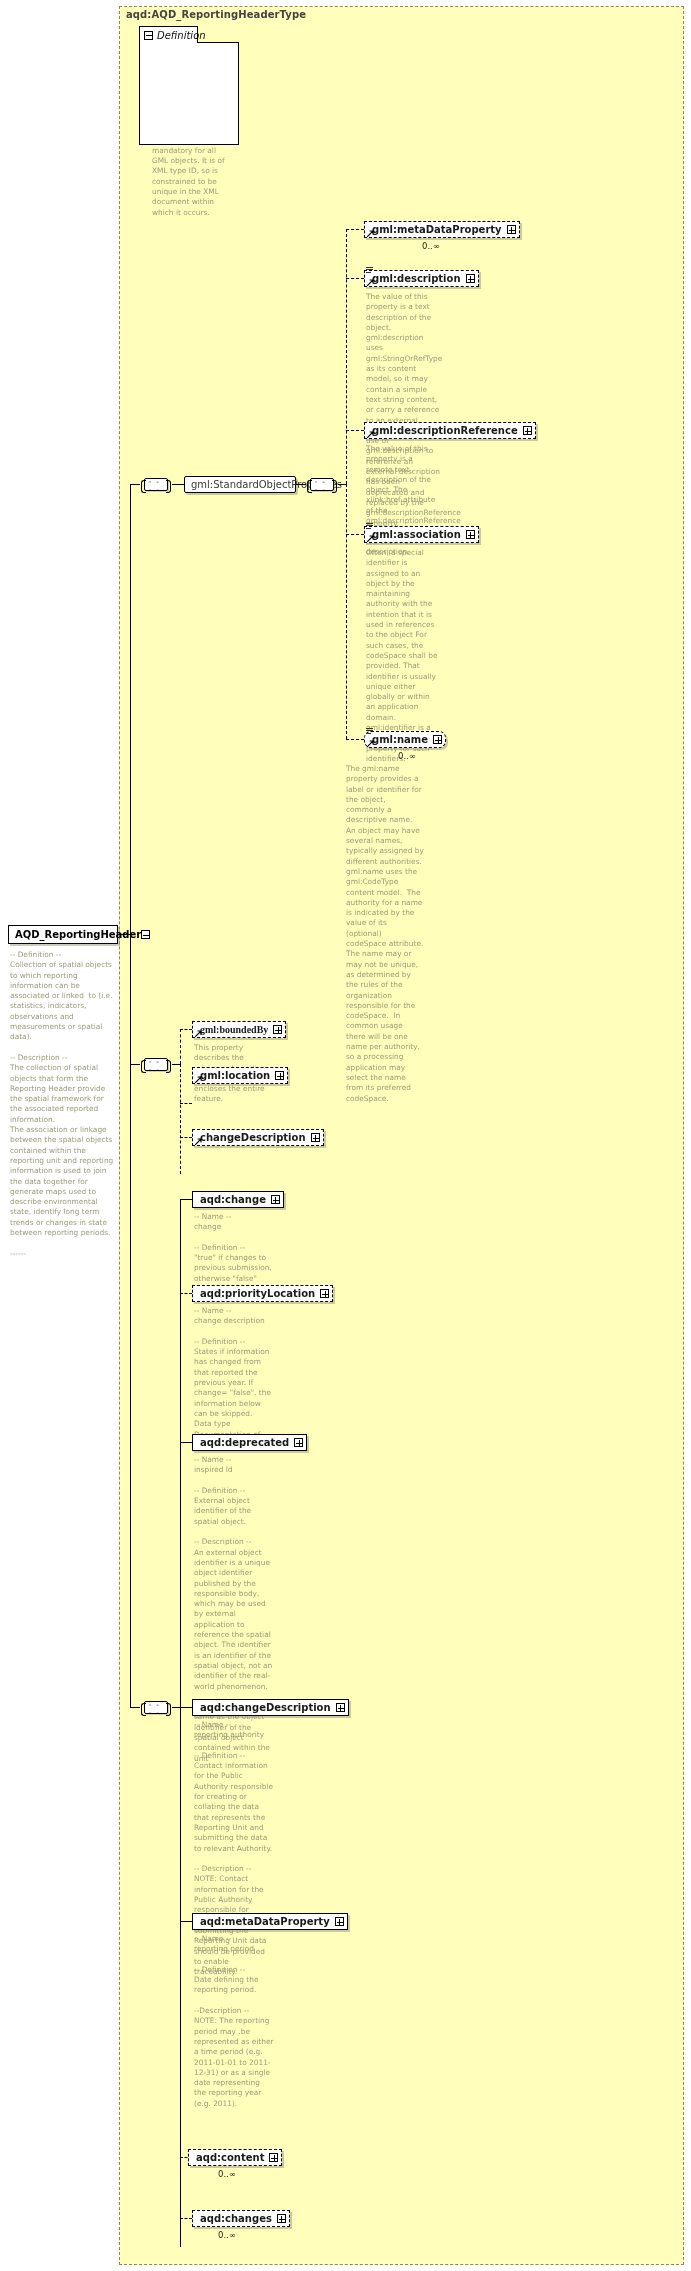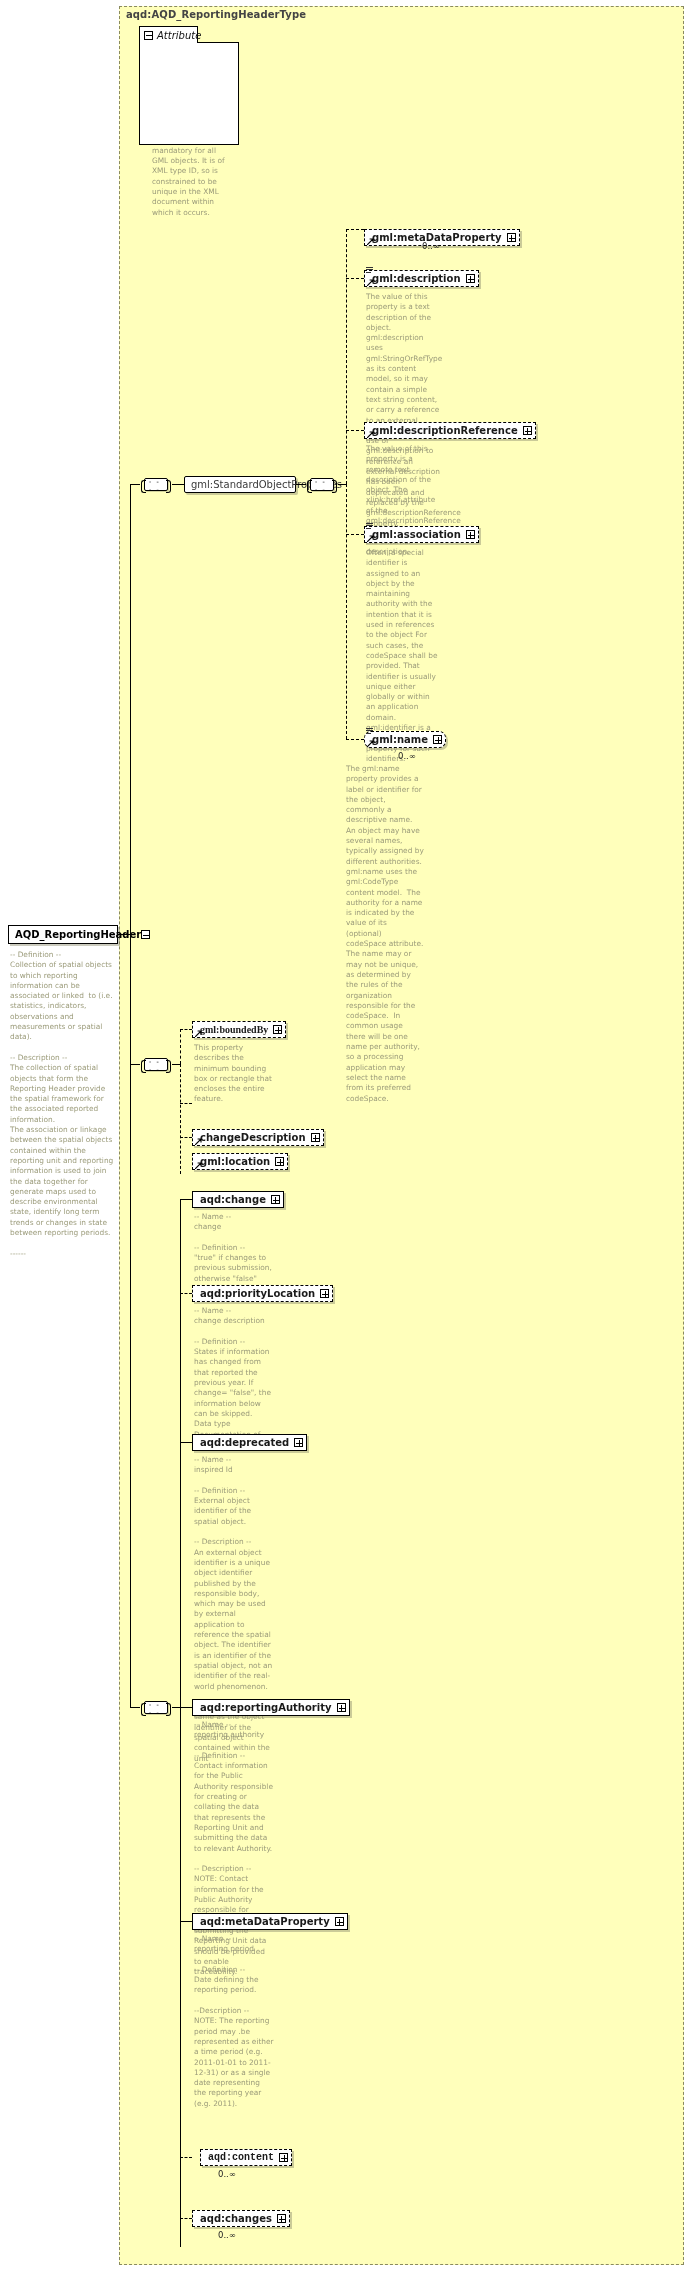--- a/index.html
+++ b/index.html
@@ -165,21 +165,21 @@
 <body>
 
 <div class="canvas">
 
   <div class="type-frame"></div>
   <div class="type-title">aqd:AQD_ReportingHeaderType</div>
 
   <div class="attr-body"></div>
   <div class="attr-tab">
     <span class="minus"></span>
-    <span>Attribute</span>
+    <span>Definition</span>
   </div>
 
   <div class="attr-name">
     <span>gml:id</span>
     <span class="refarrow">
       <svg width="7" height="7" viewBox="0 0 7 7">
           <path d="M0 7 L6 1 M6 1 L2.6 1 M6 1 L6 4.4" stroke="#000" stroke-width="1.1" fill="none"></path>
         </svg>
     </span>
   </div>
@@ -217,21 +217,21 @@
   <div class="ln h" style="left:296px; top:484px; width:10px;"></div>
   <div class="seq" style="left:310px; top:478px;">
     <span class="dots"></span>
   </div>
   <div class="ln h" style="left:338px; top:484px; width:8px;"></div>
 
   <div class="dln v" style="left:346px; top:229px; height:255px;"></div>
   <div class="dln v" style="left:346px; top:484px; height:255px;"></div>
 
   <div class="dln h" style="left:346px; top:229px; width:18px;"></div>
-  <div class="ebox dashed" style="left:364px; top:229px;">
+  <div class="ebox dashed" style="left:364px; top:221px;">
     <span class="lbl">gml:metaDataProperty</span>
     <span class="expander plus"></span>
     <span class="refarrow">
       <svg width="7" height="7" viewBox="0 0 7 7">
           <path d="M0 7 L6 1 M6 1 L2.6 1 M6 1 L6 4.4" stroke="#000" stroke-width="1.1" fill="none"></path>
         </svg>
     </span>
   </div>
   <div class="card" style="left:422px; top:241px;">0..∞</div>
 
@@ -313,21 +313,21 @@
     <span class="expander plus"></span>
     <span class="refarrow">
       <svg width="7" height="7" viewBox="0 0 7 7">
           <path d="M0 7 L6 1 M6 1 L2.6 1 M6 1 L6 4.4" stroke="#000" stroke-width="1.1" fill="none"></path>
         </svg>
     </span>
   </div>
   <div class="doc" style="left:194px; top:1043px; width:80px;">This property describes the minimum bounding box or rectangle that encloses the entire feature.</div>
 
   <div class="dln h" style="left:180px; top:1103px; width:12px;"></div>
-  <div class="ebox dashed" style="left:192px; top:1153px;">
+  <div class="ebox dashed" style="left:192px; top:1067px;">
     <span class="lbl">gml:location</span>
     <span class="expander plus"></span>
     <span class="refarrow">
       <svg width="7" height="7" viewBox="0 0 7 7">
           <path d="M0 7 L6 1 M6 1 L2.6 1 M6 1 L6 4.4" stroke="#000" stroke-width="1.1" fill="none"></path>
         </svg>
     </span>
   </div>
 
   <div class="dln h" style="left:180px; top:1137px; width:12px;"></div>
@@ -383,21 +383,21 @@
 -- Definition --
 External object identifier of the spatial object.
 
 -- Description --
 An external object identifier is a unique object identifier published by the responsible body, which may be used by external application to reference the spatial object. The identifier is an identifier of the spatial object, not an identifier of the real-world phenomenon.
 
 NOTE This is not the same as the object identifier of the spatial object contained within the unit</div>
 
   <div class="ln h" style="left:180px; top:1707px; width:12px;"></div>
   <div class="ebox plain" style="left:192px; top:1699px;">
-    <span class="lbl">aqd:reportingAuthority</span>
+    <span class="lbl">aqd:changeDescription</span>
     <span class="expander plus"></span>
   </div>
   <div class="doc" style="left:194px; top:1720px; width:80px;">-- Name --
 reporting authority
 
 -- Definition --
 Contact information for the Public Authority responsible for creating or collating the data that represents the Reporting Unit and submitting the data to relevant Authority.
 
 -- Description --
 NOTE: Contact information for the Public Authority responsible for generating and submitting the Reporting Unit data should be provided to enable traceability.</div>
@@ -410,21 +410,21 @@
   <div class="doc" style="left:194px; top:1934px; width:80px;">-- Name --
 reporting period
 
 -- Definition --
 Date defining the reporting period.
 
 --Description --
 NOTE: The reporting period may .be represented as either a time period (e.g. 2011-01-01 to 2011-12-31) or as a single date representing the reporting year (e.g. 2011).</div>
 
   <div class="dln h" style="left:180px; top:2157px; width:12px;"></div>
-  <div class="ebox dashed" style="left:200px; top:2149px;font-family:Liberation Mono, monospace;">
+  <div class="ebox dashed" style="left:188px; top:2149px;">
     <span class="lbl">aqd:content</span>
     <span class="expander plus"></span>
   </div>
   <div class="card" style="left:218px; top:2169px;">0..∞</div>
 
   <div class="dln h" style="left:180px; top:2218px; width:12px;"></div>
   <div class="ebox dashed" style="left:192px; top:2210px;">
     <span class="lbl">aqd:changes</span>
     <span class="expander plus"></span>
   </div>

